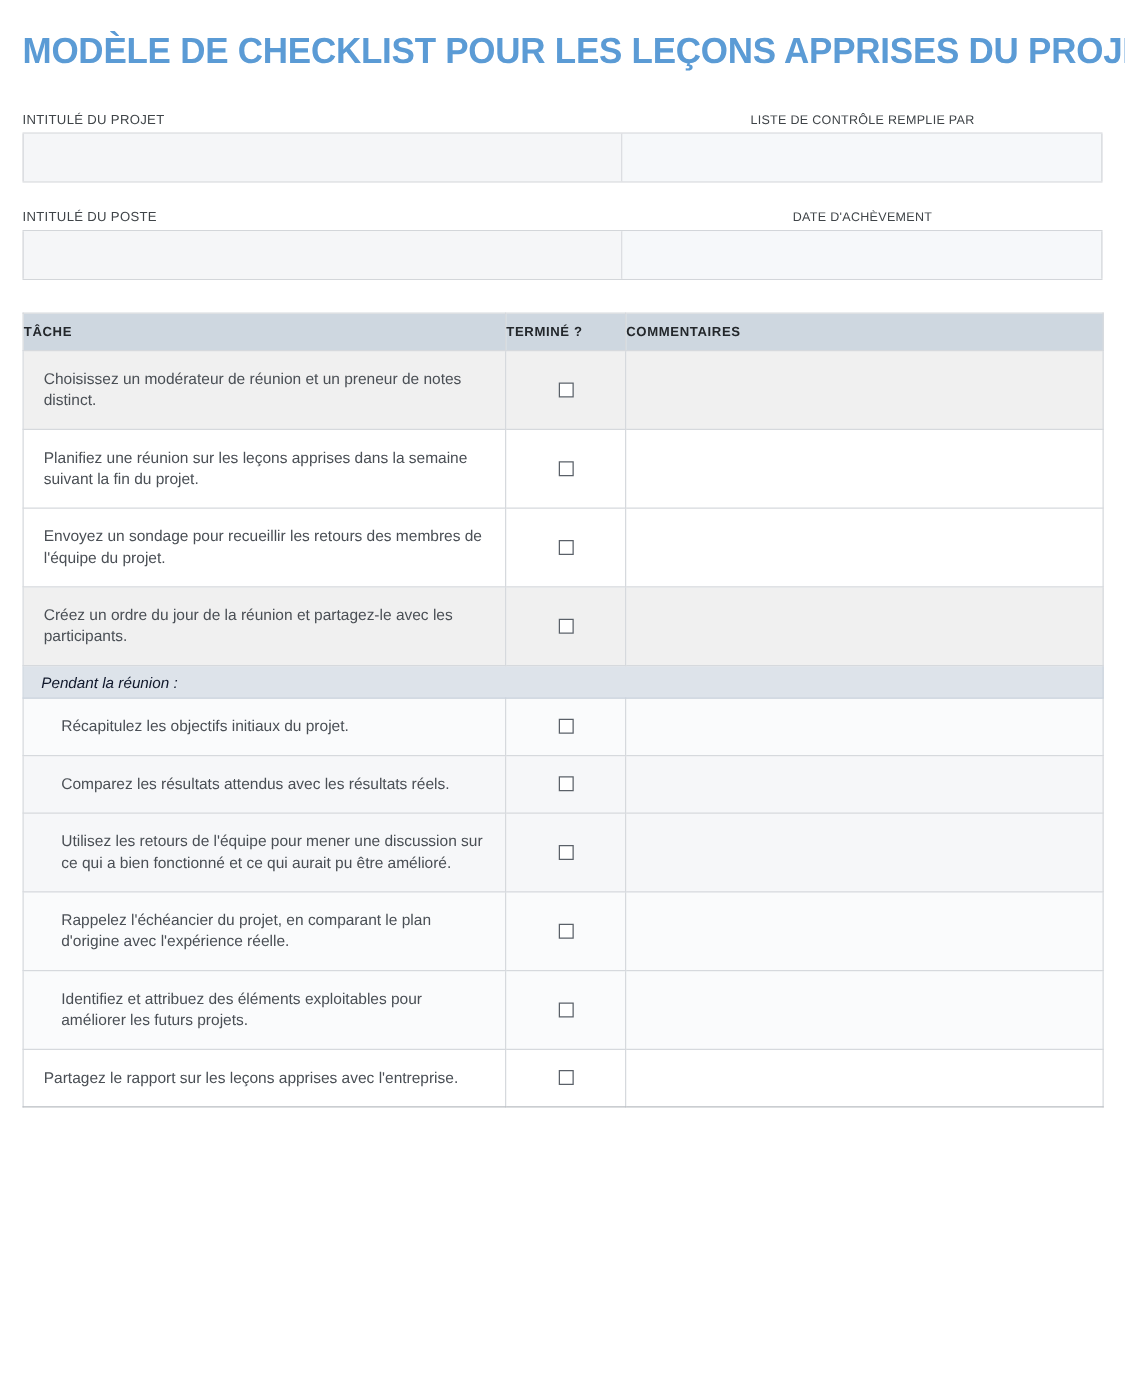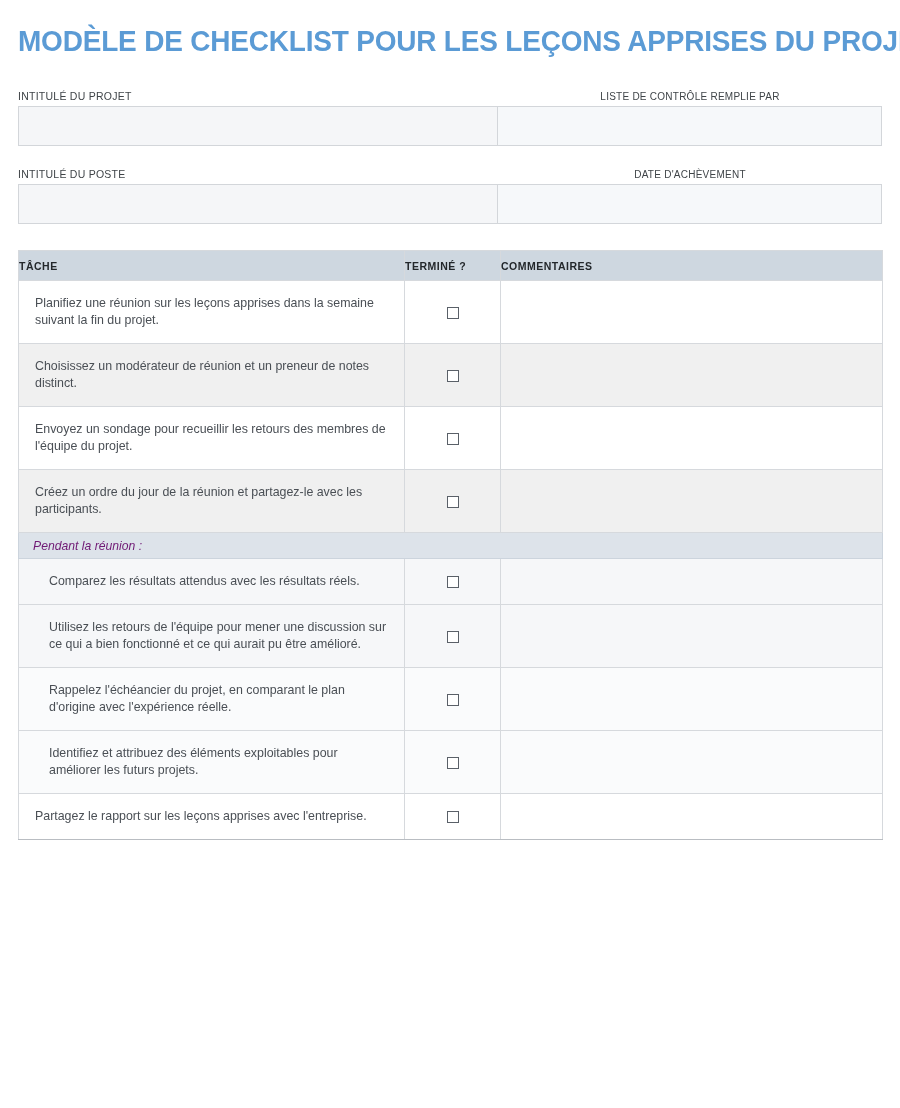--- a/index.html
+++ b/index.html
@@ -137,21 +137,21 @@
     background: #ffffff;
     vertical-align: middle;
   }
 
   tr.section-row td {
     background: #dde3ea;
     height: 26px;
     padding: 0 14px;
     font-size: 12.2px;
     font-style: italic;
-    color: #701a75;
+    color: #0f172a;
     border-color: #ccd4dd;
   }
 
   tbody tr.last-row td { border-bottom: 1.5px solid #b9bdc2; }
 </style>
 </head>
 <body>
 
 <div class="page">
 
@@ -192,43 +192,48 @@
       <col class="col-note">
     </colgroup>
     <thead>
       <tr>
         <th>TÂCHE</th>
         <th>TERMINÉ ?</th>
         <th>COMMENTAIRES</th>
       </tr>
     </thead>
     <tbody id="table-body">
+        <tr class="task-row alt">
+          <td class="task-cell">Choisissez un modérateur de réunion et un preneur de notes distinct.</td>
+          <td class="done-cell"><span class="checkbox"></span></td>
+          <td class="note-cell"></td>
+        </tr>
         <tr class="task-row plain">
           <td class="task-cell">Planifiez une réunion sur les leçons apprises dans la semaine suivant la fin du projet.</td>
           <td class="done-cell"><span class="checkbox"></span></td>
           <td class="note-cell"></td>
         </tr>
-        <tr class="task-row alt">
-          <td class="task-cell">Choisissez un modérateur de réunion et un preneur de notes distinct.</td>
-          <td class="done-cell"><span class="checkbox"></span></td>
-          <td class="note-cell"></td>
-        </tr>
         <tr class="task-row plain">
           <td class="task-cell">Envoyez un sondage pour recueillir les retours des membres de l'équipe du projet.</td>
           <td class="done-cell"><span class="checkbox"></span></td>
           <td class="note-cell"></td>
         </tr>
         <tr class="task-row alt">
           <td class="task-cell">Créez un ordre du jour de la réunion et partagez-le avec les participants.</td>
           <td class="done-cell"><span class="checkbox"></span></td>
           <td class="note-cell"></td>
         </tr>
         <tr class="section-row">
           <td colspan="3">Pendant la réunion :</td>
         </tr>
+        <tr class="task-row plain indent">
+          <td class="task-cell">Récapitulez les objectifs initiaux du projet.</td>
+          <td class="done-cell"><span class="checkbox"></span></td>
+          <td class="note-cell"></td>
+        </tr>
         <tr class="task-row alt indent">
           <td class="task-cell">Comparez les résultats attendus avec les résultats réels.</td>
           <td class="done-cell"><span class="checkbox"></span></td>
           <td class="note-cell"></td>
         </tr>
         <tr class="task-row alt indent">
           <td class="task-cell">Utilisez les retours de l'équipe pour mener une discussion sur ce qui a bien fonctionné et ce qui aurait pu être amélioré.</td>
           <td class="done-cell"><span class="checkbox"></span></td>
           <td class="note-cell"></td>
         </tr>

